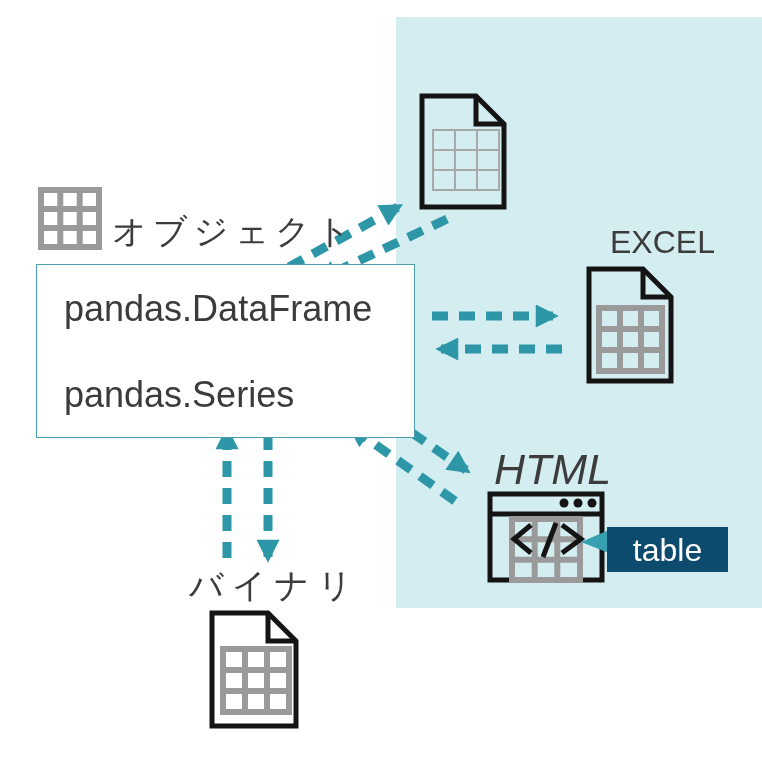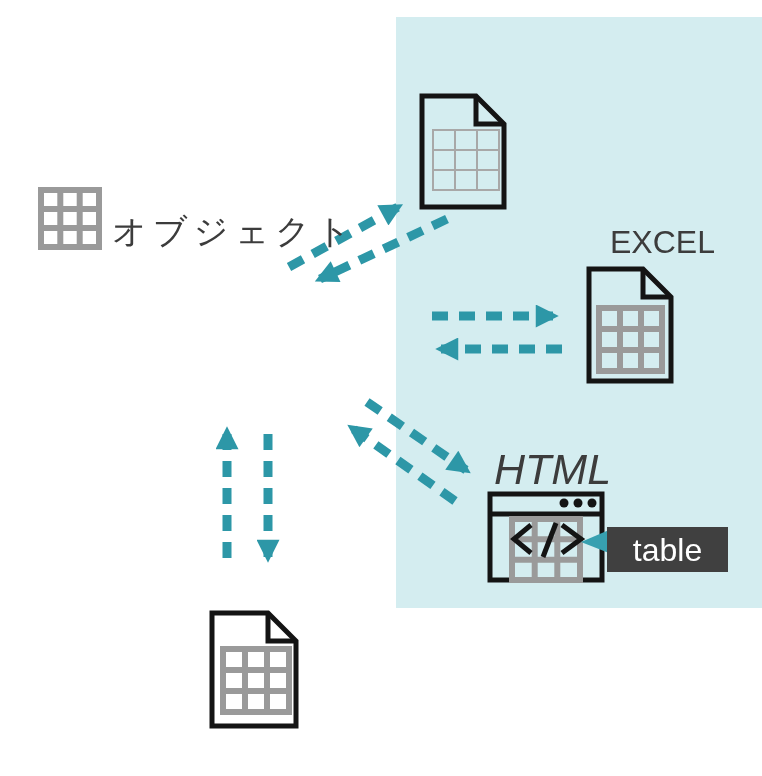--- a/index.html
+++ b/index.html
@@ -36,21 +36,21 @@
   }
   .mainbox .entry {
     position:absolute; left:27px; color:#3b3b3b; font-size:36px;
     line-height:1; white-space:nowrap;
   }
   .entry-df { top:26px; }
   .entry-se { top:112px; }
   .arrows { position:absolute; left:0; top:0; pointer-events:none; }
   .badge {
     position:absolute; left:607px; top:527px; width:121px; height:45px;
-    background:#404040; color:#ffffff; font-size:32px;
+    background:#0c4a6e; color:#ffffff; font-size:32px;
     display:flex; align-items:center; justify-content:center; line-height:1;
   }
   .badge-pointer { position:absolute; left:579px; top:528px; }
 </style>
 </head>
 <body>
 
 <div class="canvas">
 
   <div class="panel"></div>
@@ -77,20 +77,24 @@
     <g stroke="#9a9a9a" stroke-width="6" fill="none">
       <rect x="3" y="3" width="58" height="57"></rect>
       <line x1="22.3" y1="3" x2="22.3" y2="60"></line>
       <line x1="41.7" y1="3" x2="41.7" y2="60"></line>
       <line x1="3" y1="22" x2="61" y2="22"></line>
       <line x1="3" y1="41" x2="61" y2="41"></line>
     </g>
   </svg>
   <div class="jp jp-object">オブジェクト</div>
 
+  <div class="mainbox">
+    <div class="entry entry-df">pandas.DataFrame</div>
+    <div class="entry entry-se">pandas.Series</div>
+  </div>
 
   <svg class="icon ic-csv" width="90" height="119" viewBox="0 0 90 119">
     <g stroke="#141414" stroke-width="5" fill="none" stroke-linejoin="miter">
       <path d="M4,4 H58 L86,32 V115 H4 Z"></path>
       <path d="M58,4 V32 H86"></path>
     </g>
     <g stroke="#a8a8a8" stroke-width="2" fill="none">
       <rect x="15" y="38" width="66" height="60"></rect>
       <line x1="37" y1="38" x2="37" y2="98"></line>
       <line x1="59" y1="38" x2="59" y2="98"></line>
@@ -137,20 +141,21 @@
       <path d="M69,32 L56,66"></path>
       <path d="M75,34 L94,48 L75,62"></path>
     </g>
   </svg>
 
   <svg class="badge-pointer" width="30" height="28" viewBox="0 0 30 28">
     <polygon points="30,2 2,14 30,25" fill="#37a0b0"></polygon>
   </svg>
   <div class="badge">table</div>
 
+  <div class="jp jp-binary">バイナリ</div>
   <svg class="icon ic-binary" width="92" height="121" viewBox="0 0 92 121">
     <g stroke="#141414" stroke-width="5" fill="#ffffff" stroke-linejoin="miter">
       <path d="M4,4 H60 L88,32 V117 H4 Z"></path>
     </g>
     <path d="M60,4 V32 H88" stroke="#141414" stroke-width="5" fill="none"></path>
     <g stroke="#9a9a9a" stroke-width="6" fill="none">
       <rect x="15" y="40" width="66" height="63"></rect>
       <line x1="37" y1="40" x2="37" y2="103"></line>
       <line x1="59" y1="40" x2="59" y2="103"></line>
       <line x1="15" y1="61" x2="81" y2="61"></line>

